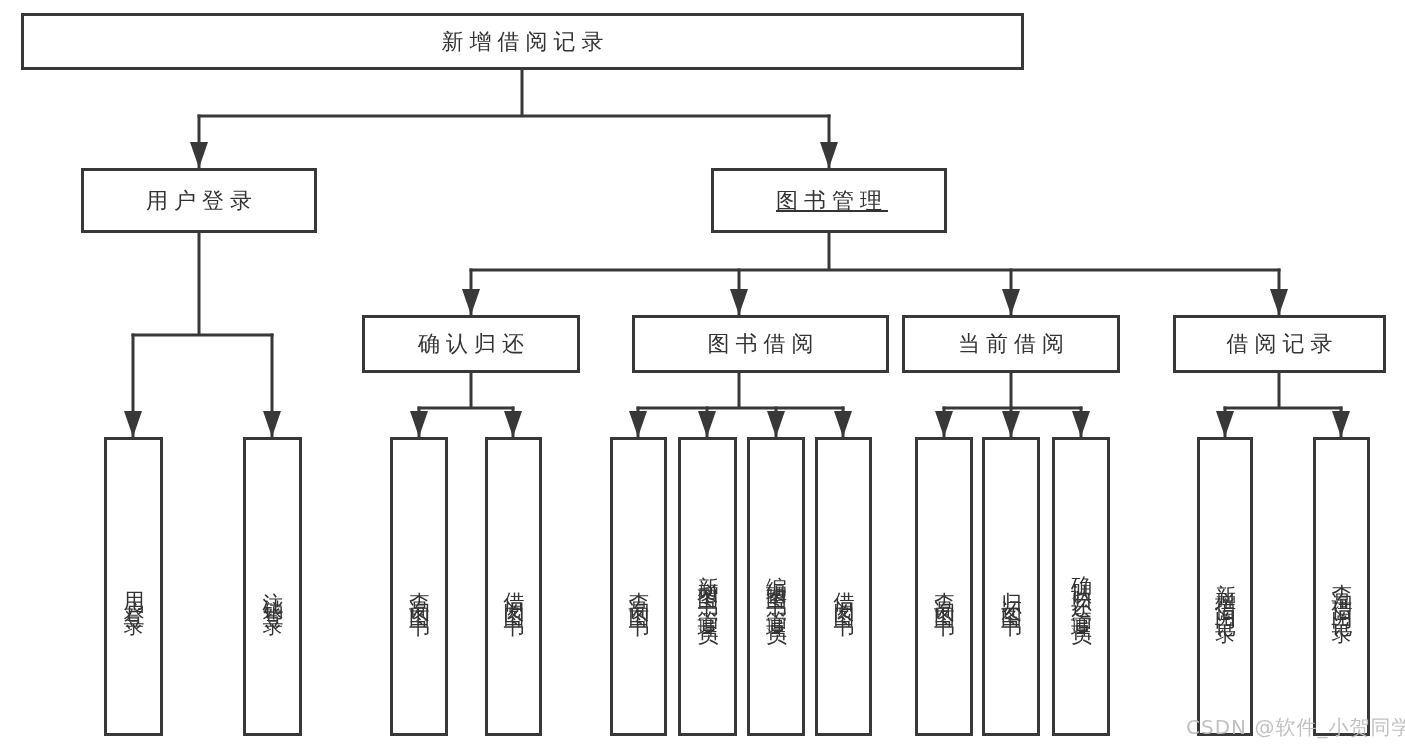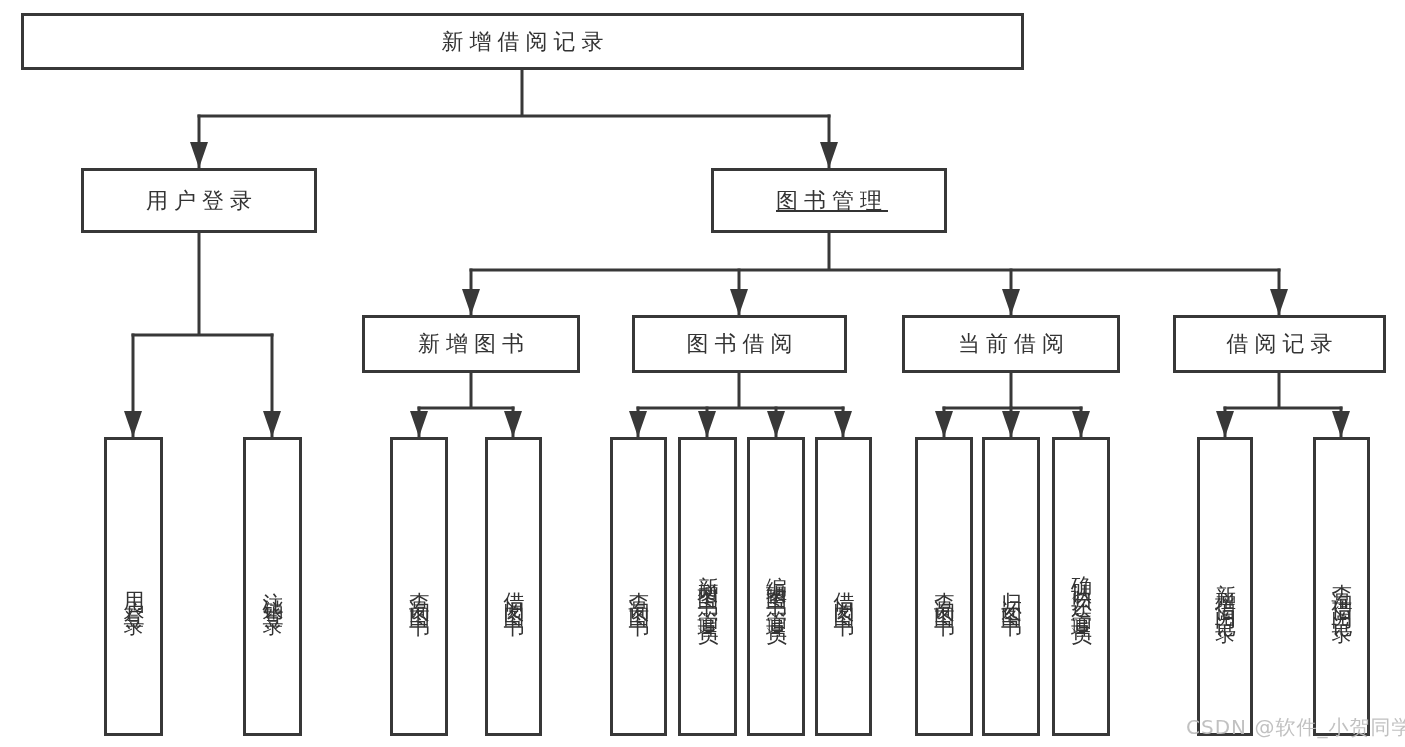--- a/index.html
+++ b/index.html
@@ -104,23 +104,23 @@
   </div>
 
   <div class="box" style="left:81px;top:168px;width:236px;height:65px;">
     <span class="hlabel">用户登录</span>
   </div>
   <div class="box" style="left:711px;top:168px;width:236px;height:65px;text-decoration:underline;">
     <span class="hlabel">图书管理</span>
   </div>
 
   <div class="box" style="left:362px;top:315px;width:218px;height:58px;">
-    <span class="hlabel">新增图书</span>
+    <span class="hlabel">确认归还</span>
   </div>
-  <div class="box" style="left:632px;top:315px;width:215px;height:58px;">
+  <div class="box" style="left:632px;top:315px;width:257px;height:58px;">
     <span class="hlabel">图书借阅</span>
   </div>
   <div class="box" style="left:902px;top:315px;width:218px;height:58px;">
     <span class="hlabel">当前借阅</span>
   </div>
   <div class="box" style="left:1173px;top:315px;width:213px;height:58px;">
     <span class="hlabel">借阅记录</span>
   </div>
 
   <div class="box" style="left:104px;top:437px;width:59px;height:299px;">

